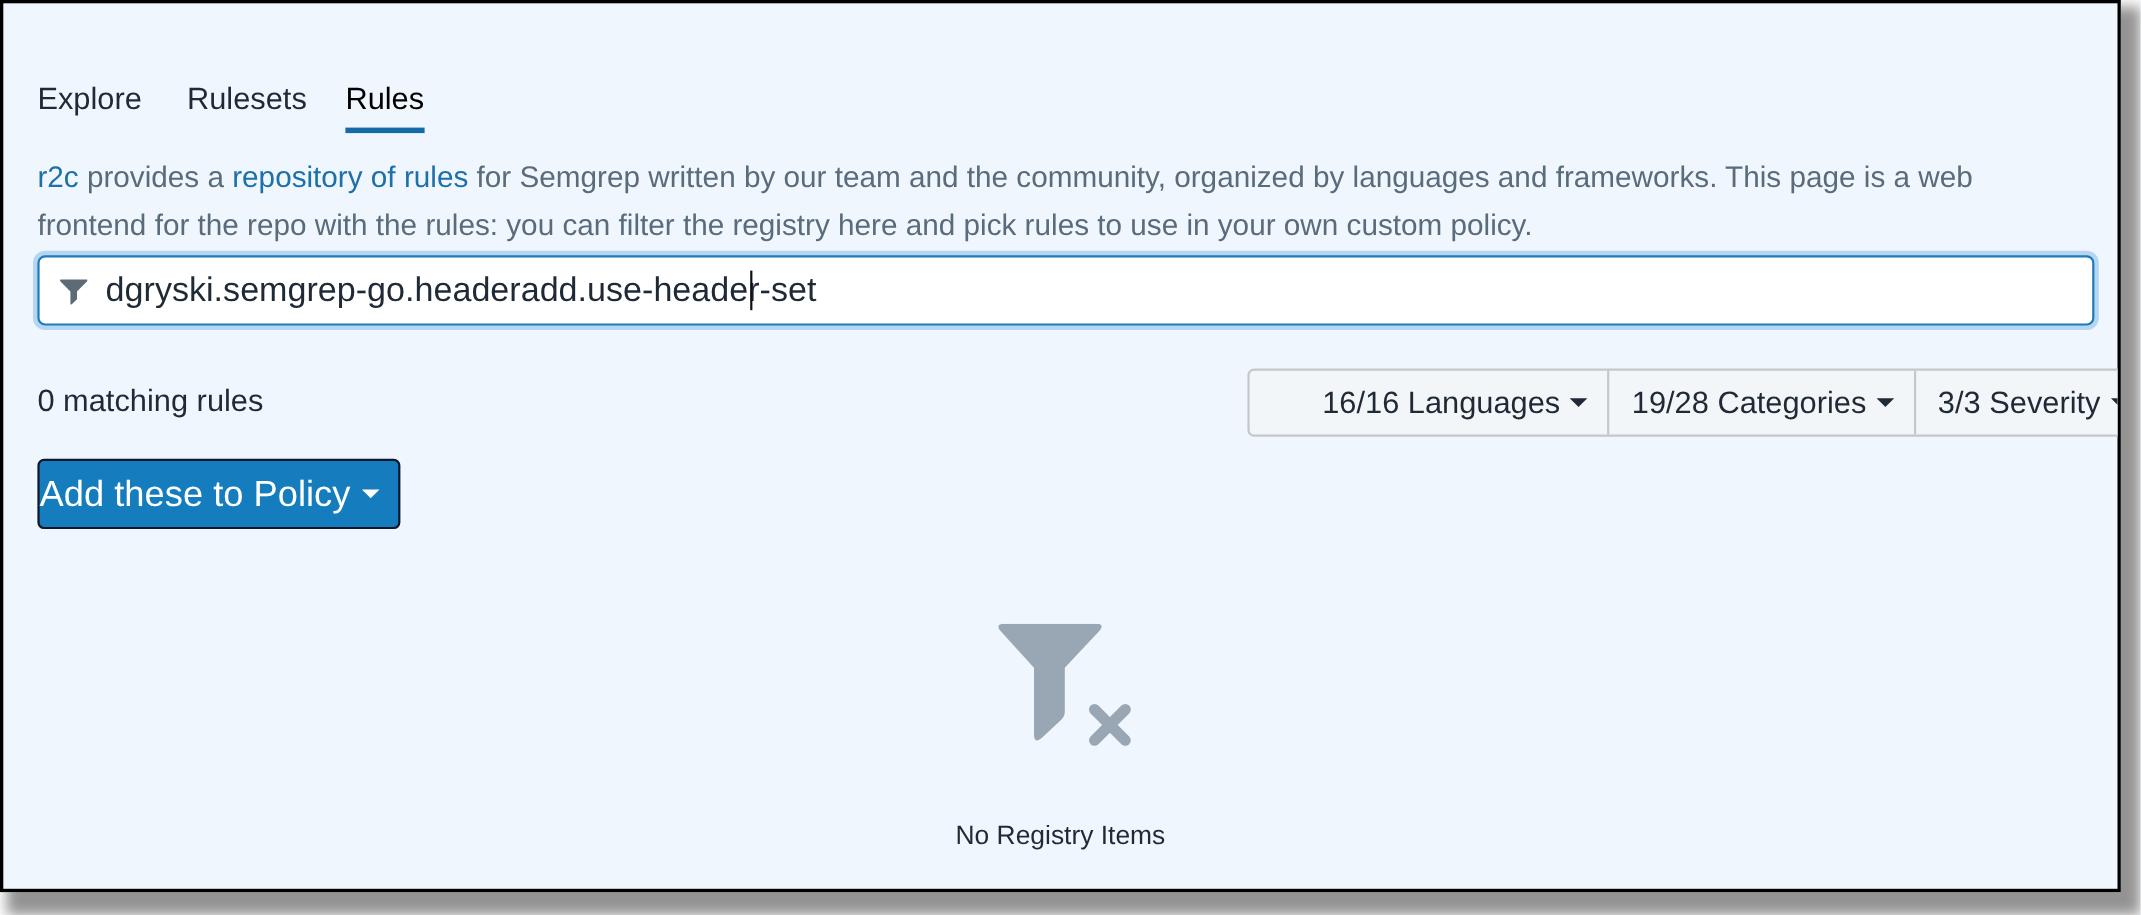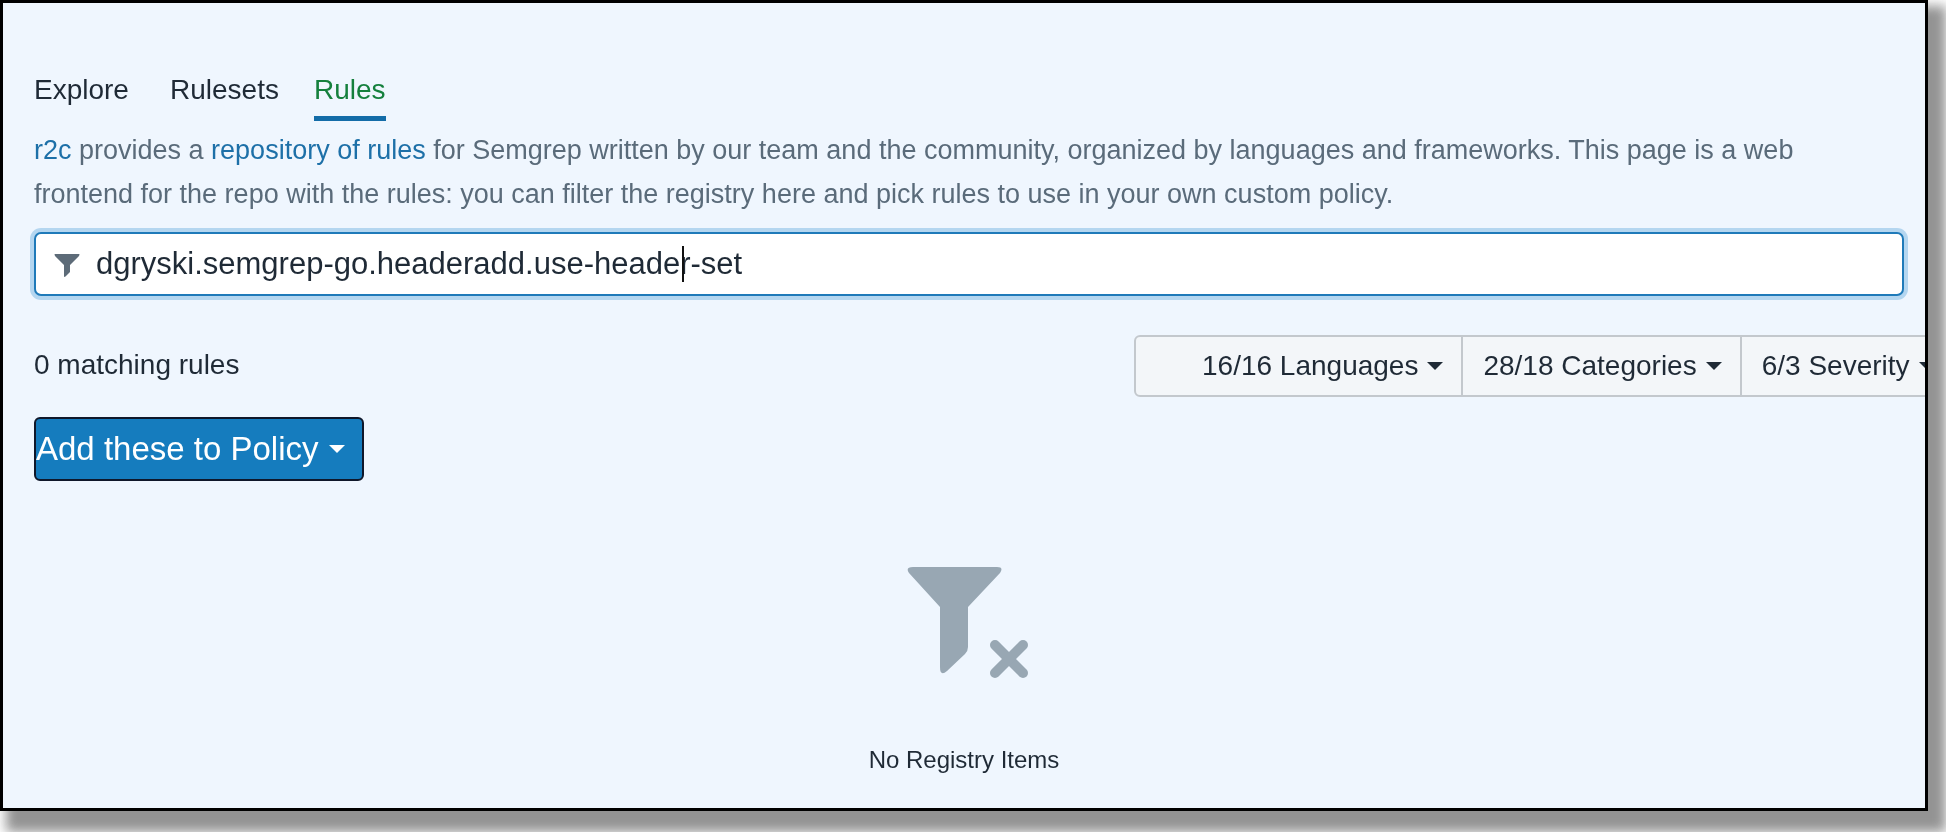--- a/index.html
+++ b/index.html
@@ -20,26 +20,26 @@
       position: absolute; left: 0; top: 0; width: 1922px; height: 805px;
       border: 3px solid #000;
       background: #eff6fe;
       overflow: hidden;
     }
     .tabs { position: absolute; left: 31px; top: 36px; height: 52px; }
     .tab {
       position: absolute; top: 0; font-size: 28px; color: #1f2a36;
       cursor: pointer; white-space: nowrap; line-height: 36px; margin-top: 33px;
     }
-    .tab.active { color: #15803d; }
+    .tab.active { color: #000000; }
     .tab.active .underline {
       position: absolute; left: 0; right: 0; top: 44px; height: 5px; background: #136ca8;
     }
     .desc {
-      position: absolute; left: 31px; top: 125px; width: 1860px;
+      position: absolute; left: 31px; top: 136px; width: 1860px;
       font-size: 27px; line-height: 44px; color: #5a6b7a;
     }
     .desc a { color: #1d70a8; text-decoration: none; cursor: pointer; }
     .search {
       position: absolute; left: 31px; top: 229px; width: 1866px; height: 60px;
       background: #fff; border: 2px solid #1f7ab9; border-radius: 7px;
       box-shadow: 0 0 0 4px #b4d6f0;
     }
     .search .filter-icon {
       position: absolute; left: 17px; top: 17px; width: 28px; height: 28px;
@@ -116,25 +116,25 @@
   </div>
 
   <div class="count">0 matching rules</div>
 
   <div class="btn-group">
     <div class="fbtn">
       <span>16/16 Languages</span>
       <span class="caret-down"></span>
     </div>
     <div class="fbtn">
-      <span>28/18 Categories</span>
+      <span>19/28 Categories</span>
       <span class="caret-down"></span>
     </div>
     <div class="fbtn">
-      <span>6/3 Severity</span>
+      <span>3/3 Severity</span>
       <span class="caret-down"></span>
     </div>
   </div>
 
   <div class="add-btn">
     <span>Add these to Policy</span>
     <span class="caret-down"></span>
   </div>
 
   <svg class="empty-icon" viewBox="0 0 130 116">

